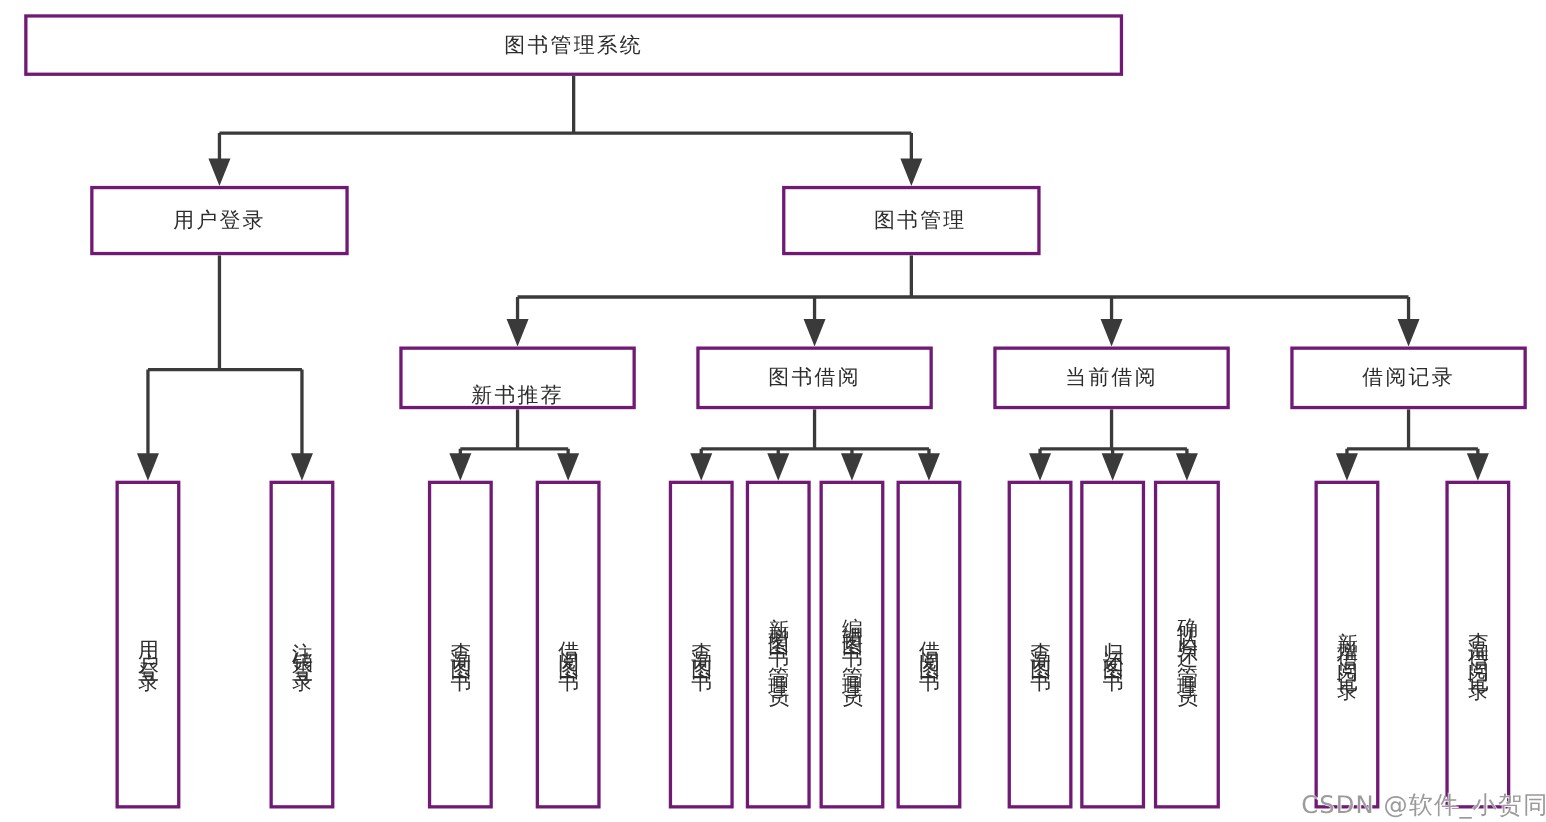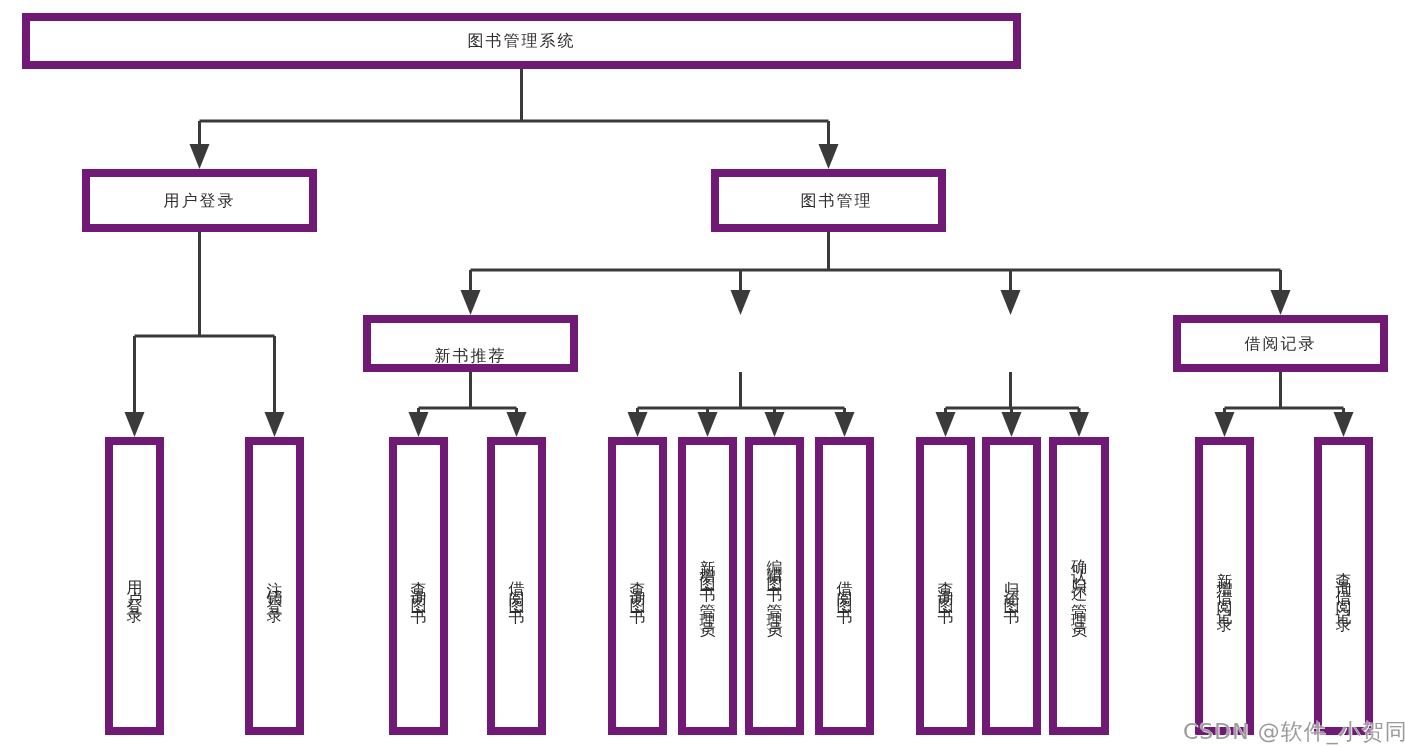--- a/index.html
+++ b/index.html
@@ -7,25 +7,25 @@
     position:relative;
     width:1405px;height:747px;
     background:#ffffff;
     font-family:"DejaVu Sans","Liberation Sans",sans-serif;
     overflow:hidden;
   }
   #wires{position:absolute;left:0;top:0;width:1405px;height:747px;}
   .node{
     position:absolute;
     box-sizing:border-box;
-    border:8px solid #701a75;
+    border:3px solid #701a75;
     background:#ffffff;
     display:flex;align-items:center;justify-content:center;
     color:#2d2d2d;
-    font-size:16px;
+    font-size:19px;
     letter-spacing:2px;
     line-height:1;
   }
   .vnode{
     letter-spacing:0;
   }
   .vnode .vtext{
     writing-mode:vertical-rl;
     text-orientation:mixed;
     letter-spacing:9px;
@@ -120,20 +120,26 @@
   <div class="node n-l2a">
     <span>用户登录</span>
   </div>
   <div class="node n-l2b">
     <span>图书管理</span>
   </div>
 
   <div class="node n-l3a">
     <span>新书推荐</span>
   </div>
+  <div class="node n-l3b">
+    <span>图书借阅</span>
+  </div>
+  <div class="node n-l3c">
+    <span>当前借阅</span>
+  </div>
   <div class="node n-l3d">
     <span>借阅记录</span>
   </div>
 
   <div class="node vnode v-ul1">
     <span class="vtext">用户登录</span>
   </div>
   <div class="node vnode v-ul2">
     <span class="vtext">注销登录</span>
   </div>

